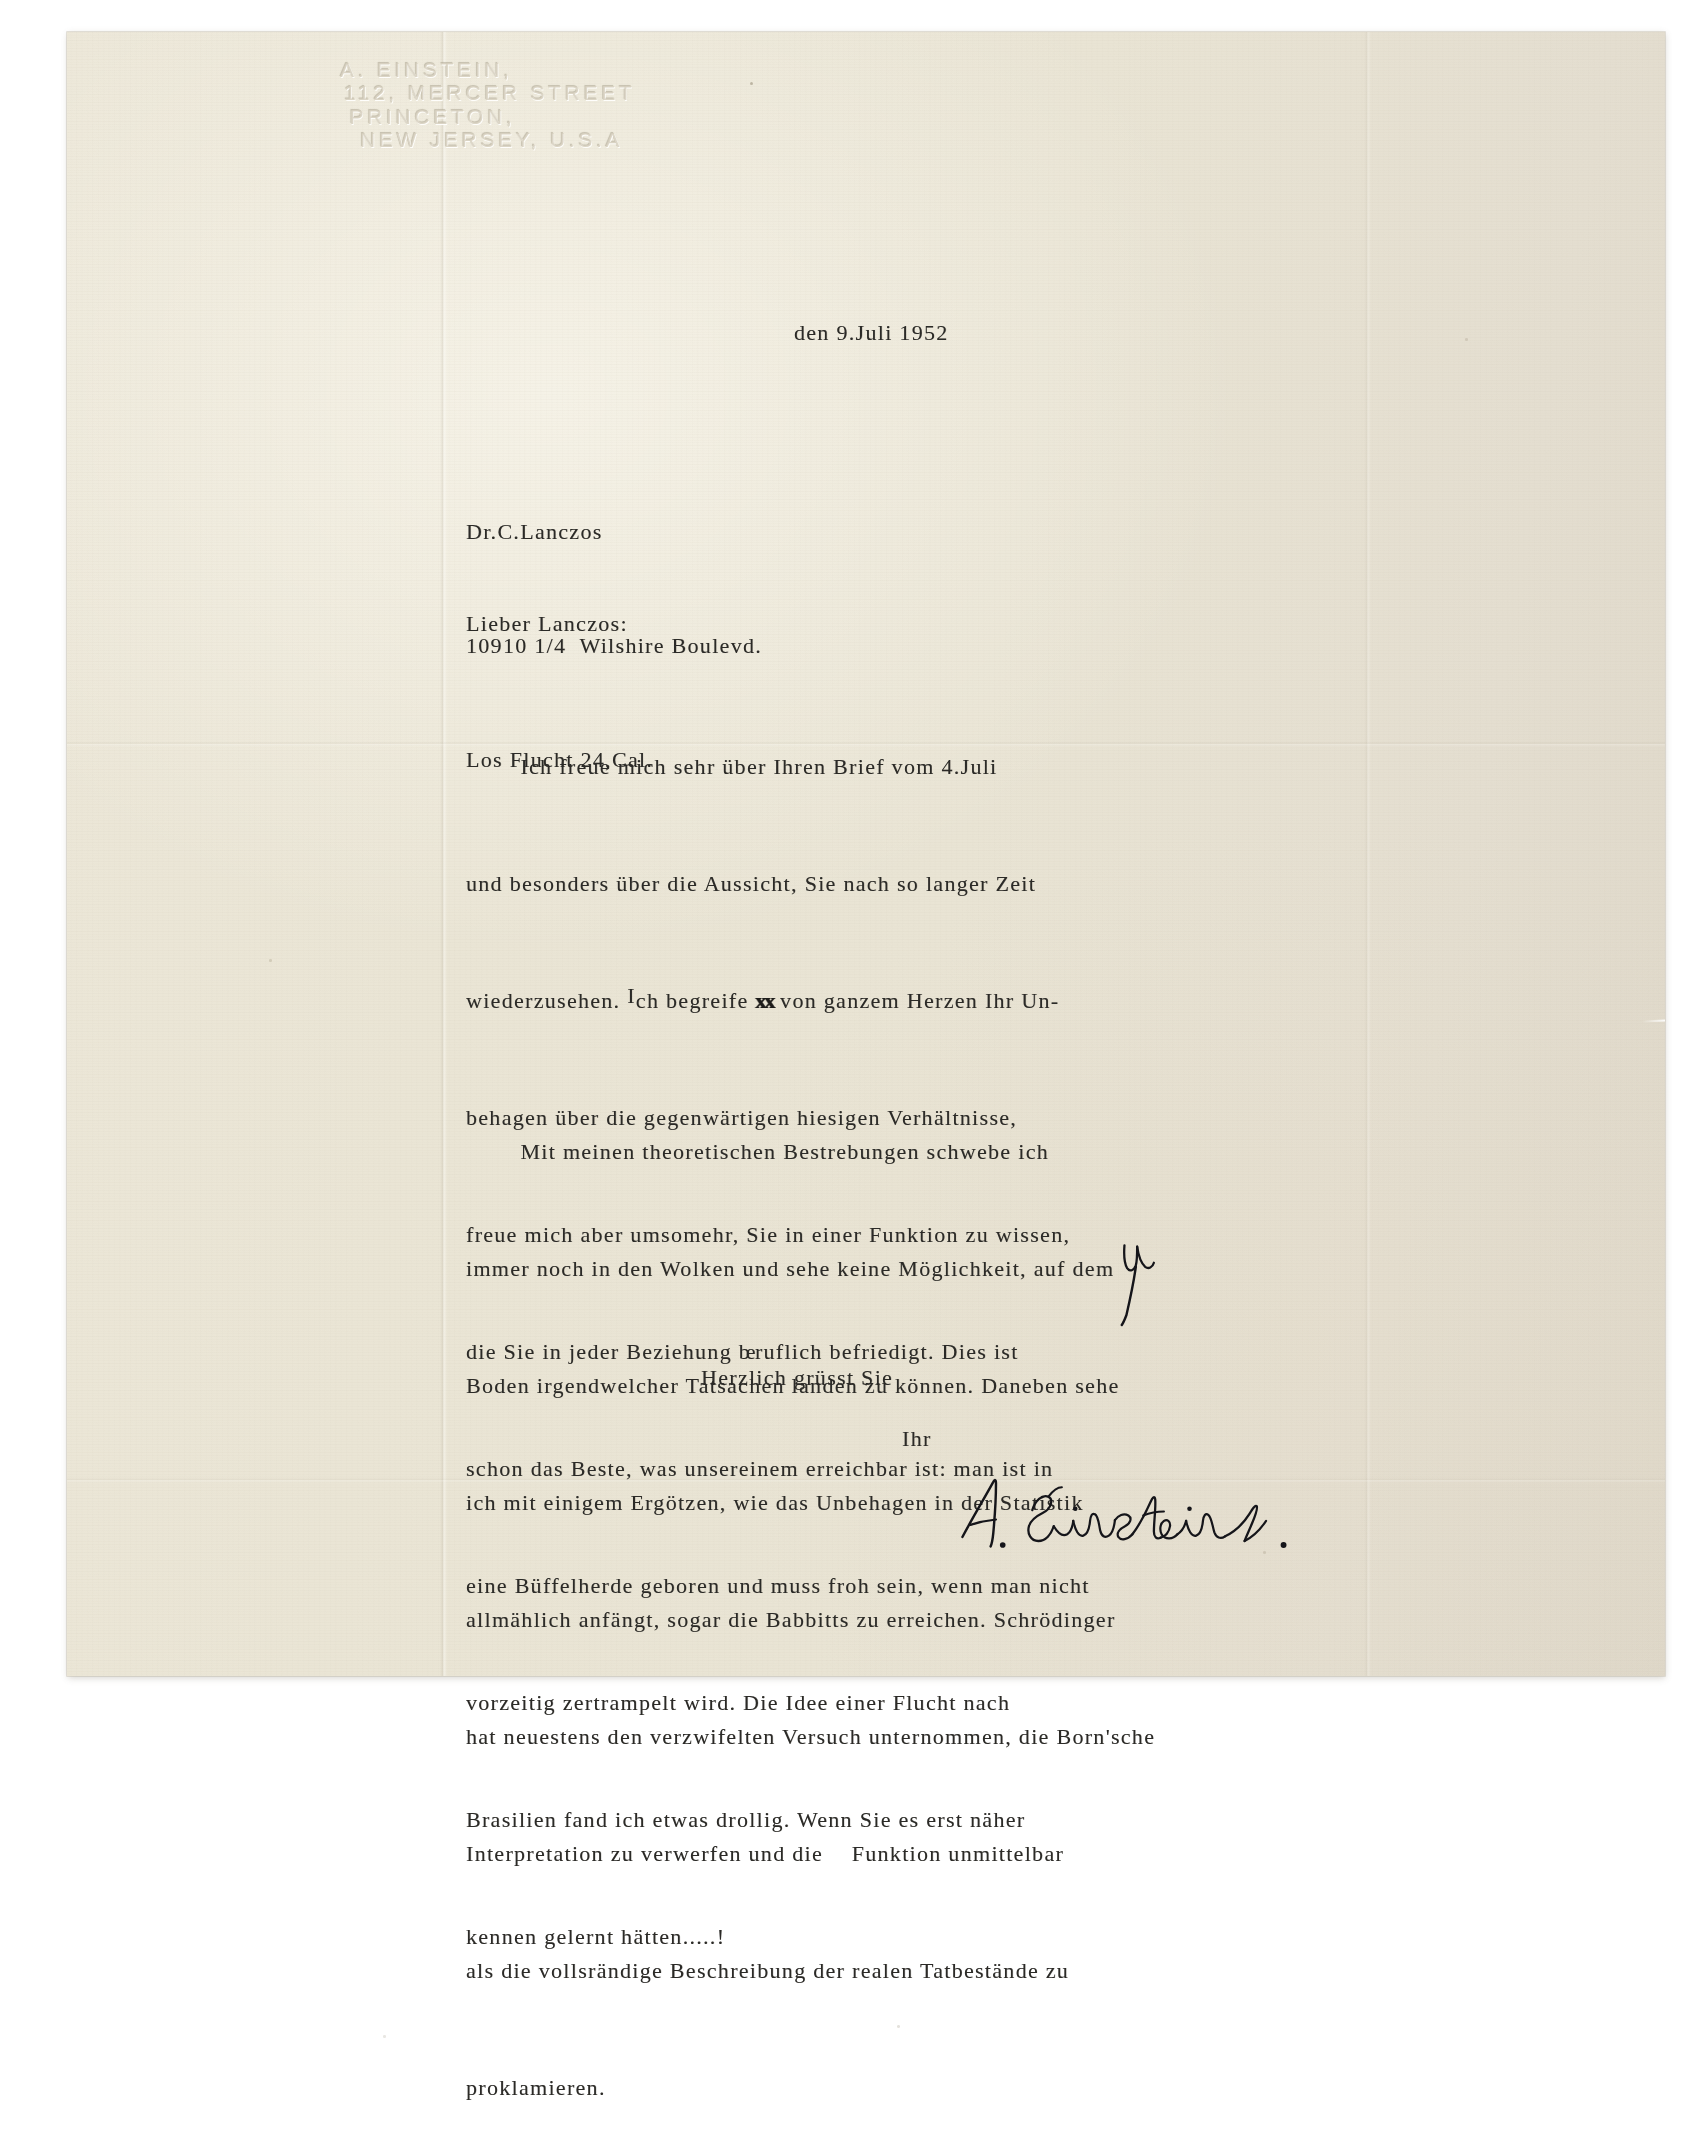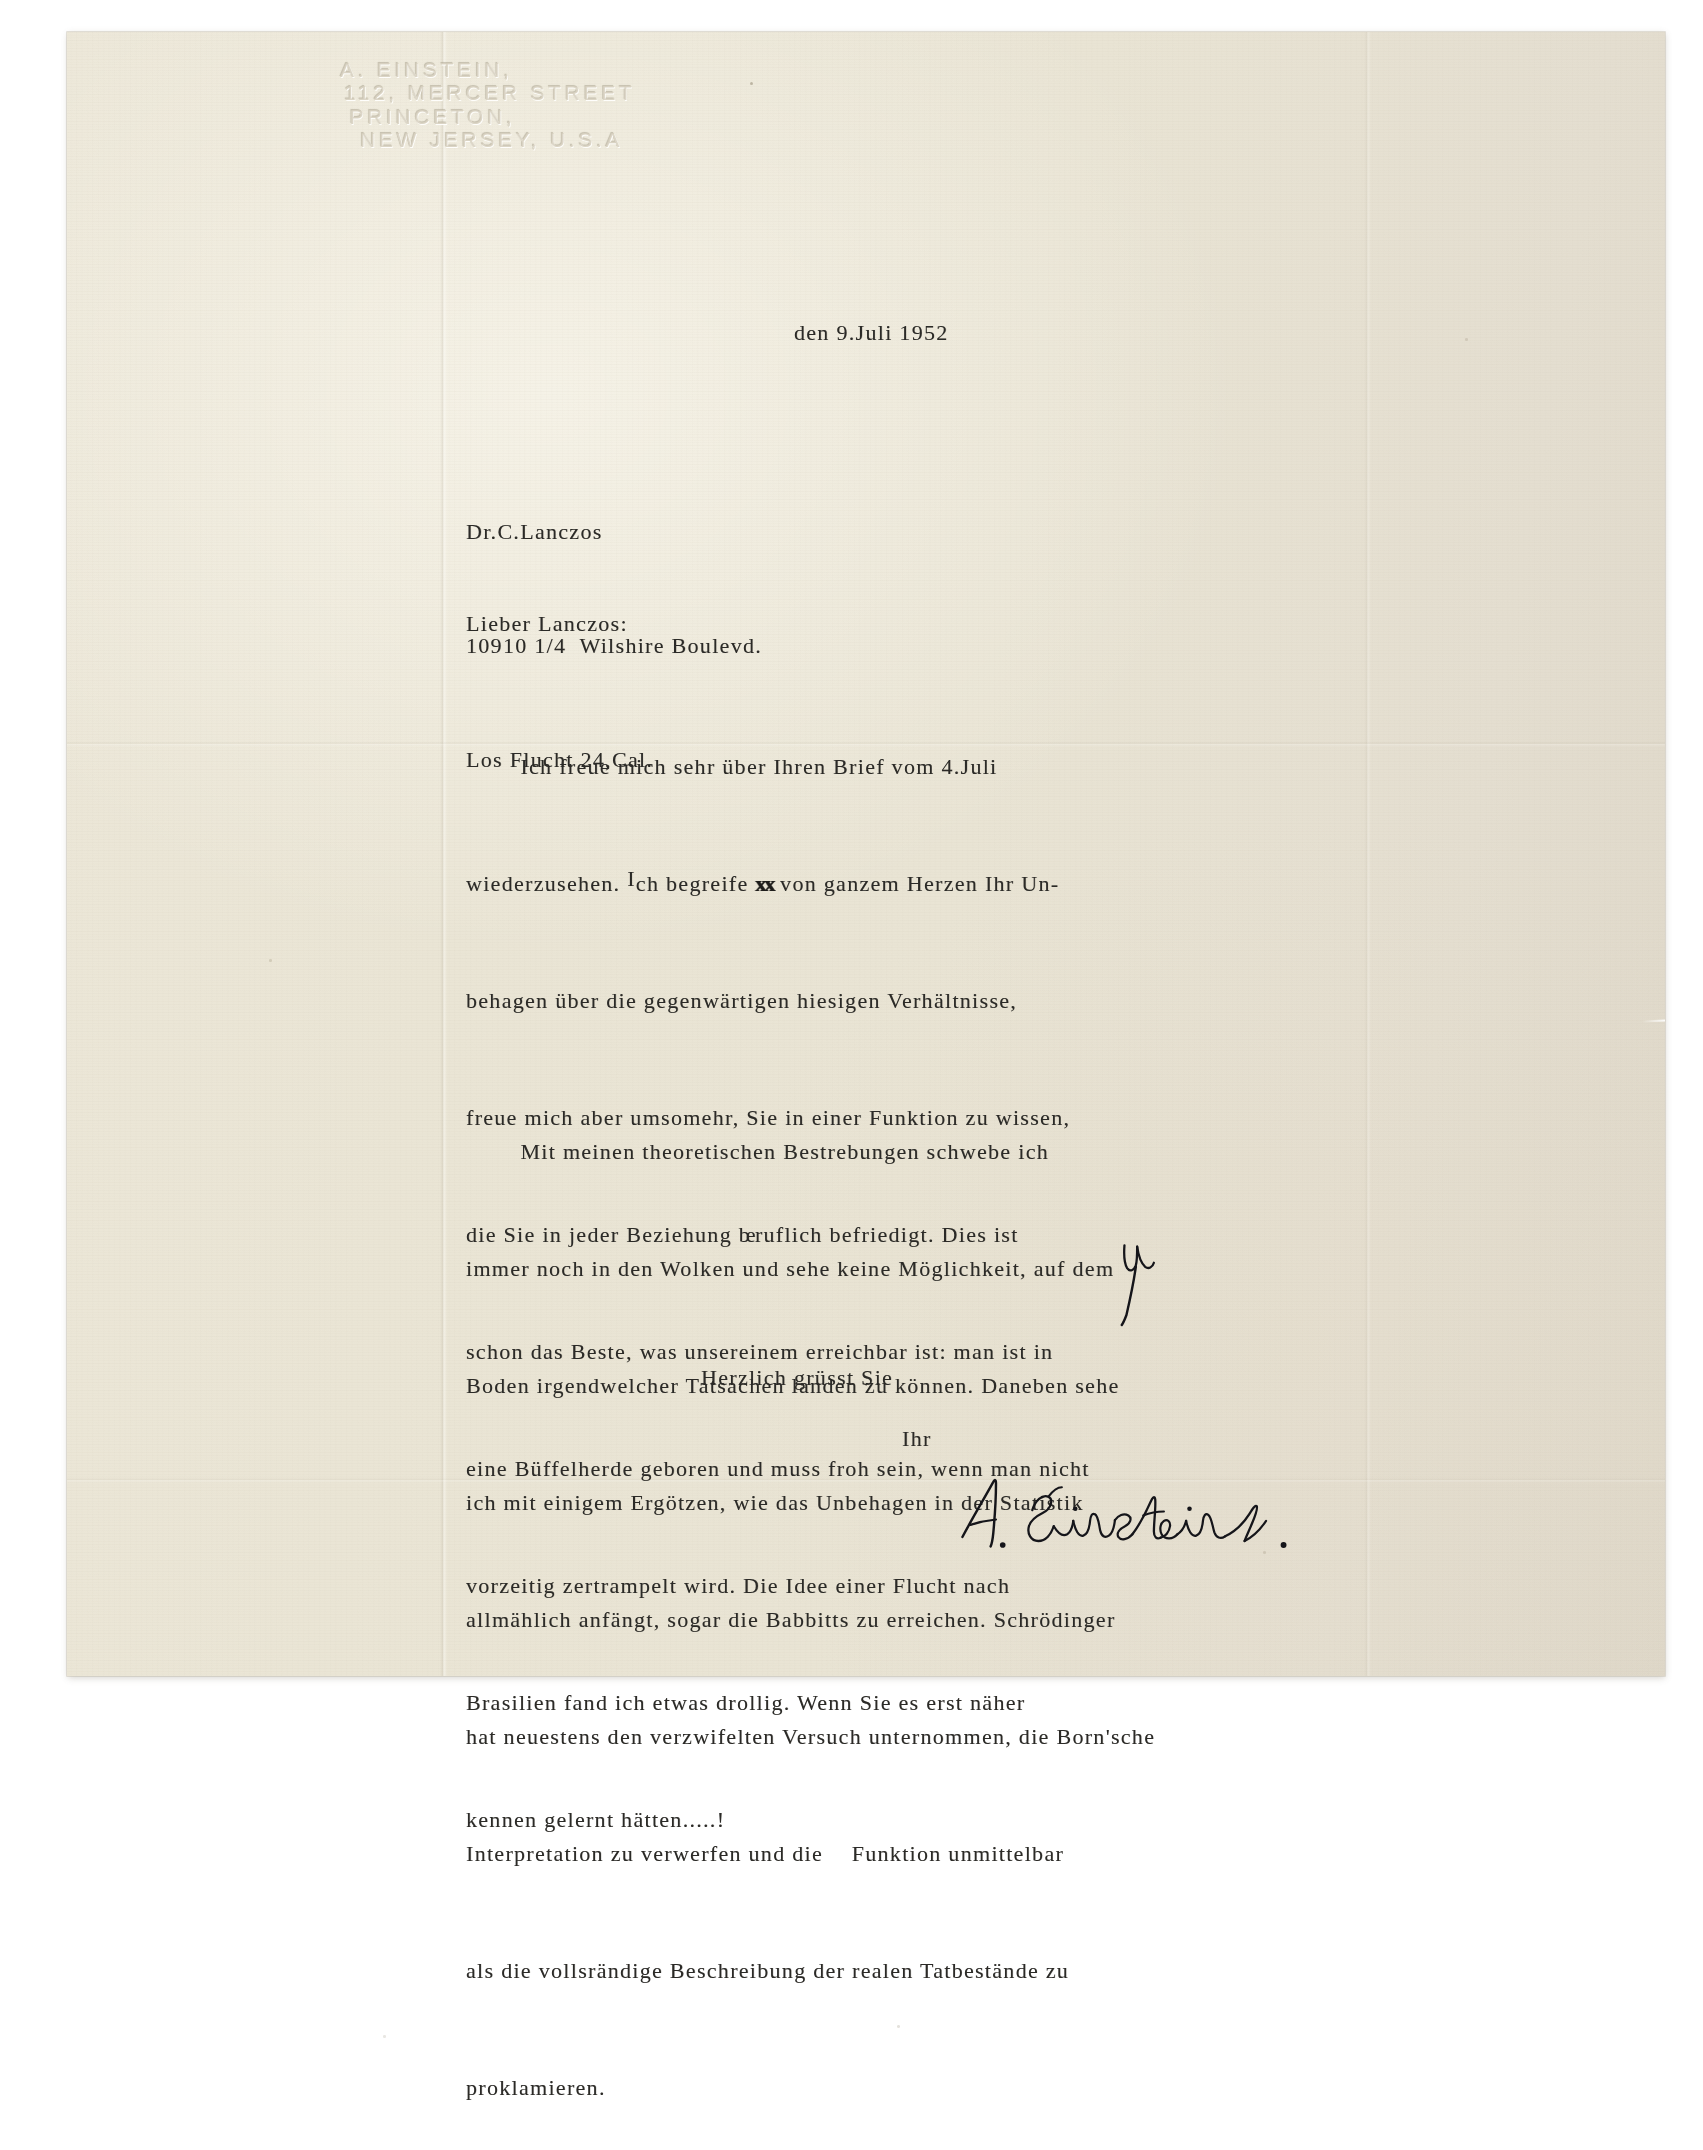--- a/index.html
+++ b/index.html
@@ -252,20 +252,21 @@
   <div class="typed" id="address-block">
     <div>Dr.C.Lanczos</div>
     <div>10910 1/4  Wilshire Boulevd.</div>
     <div>Los Flucht 24,Cal.</div>
   </div>
 
   <div class="typed" id="salutation">Lieber Lanczos:</div>
 
   <div class="typed" id="para1">
     <div><span>        Ich freue mich sehr über Ihren Brief vom 4.Juli</span></div>
+    <div>und besonders über die Aussicht, Sie nach so langer Zeit</div>
     <div><span>wiederzusehen. </span><span class="raised-i">I</span><span>ch begreife </span><span class="overstrike">xx</span><span> von ganzem Herzen Ihr Un-</span></div>
     <div>behagen über die gegenwärtigen hiesigen Verhältnisse,</div>
     <div>freue mich aber umsomehr, Sie in einer Funktion zu wissen,</div>
     <div><span>die Sie in jeder Beziehung </span><span class="tight-be">be</span><span>ruflich befriedigt. Dies ist</span></div>
     <div>schon das Beste, was unsereinem erreichbar ist: man ist in</div>
     <div>eine Büffelherde geboren und muss froh sein, wenn man nicht</div>
     <div>vorzeitig zertrampelt wird. Die Idee einer Flucht nach</div>
     <div>Brasilien fand ich etwas drollig. Wenn Sie es erst näher</div>
     <div>kennen gelernt hätten.....!</div>
   </div>

